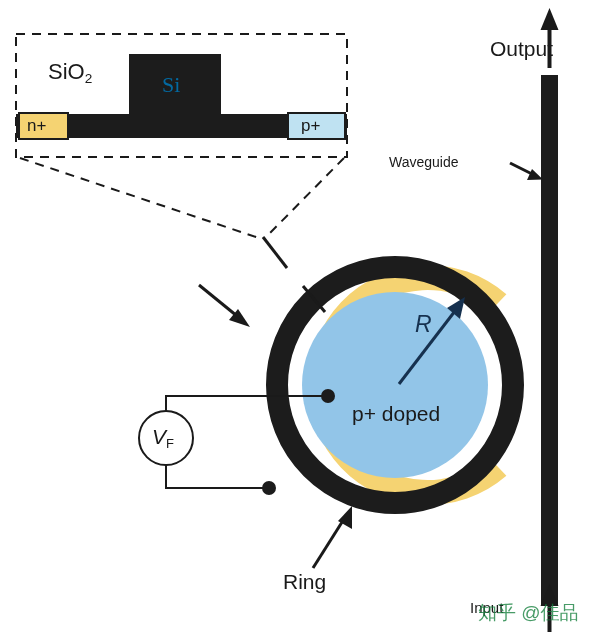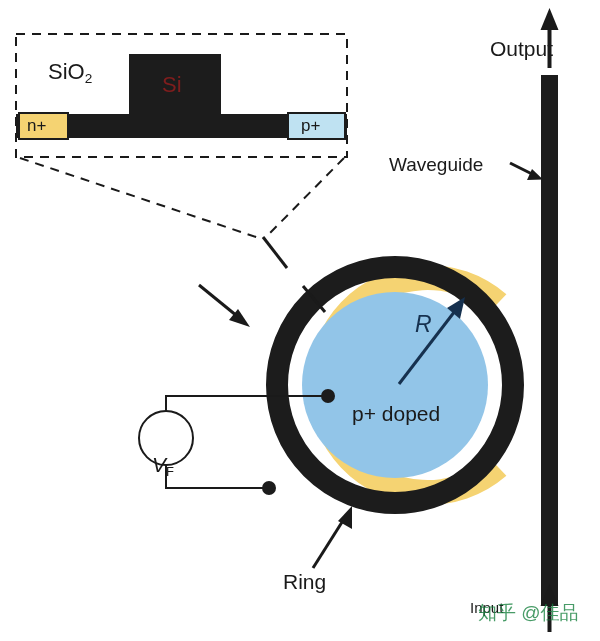--- a/index.html
+++ b/index.html
@@ -98,36 +98,36 @@
 
     <circle cx="328" cy="396" r="7" fill="#1C1C1C"></circle>
     <circle cx="269" cy="488" r="7" fill="#1C1C1C"></circle>
 
   </svg>
 
   <div class="lbl" style="left:48px;top:61px;font-size:22px;">
     <span>SiO</span><span class="sub">2</span>
   </div>
 
-  <div class="lbl" style="left:162px;top:74px;font-size:22px;color:#7f1d1d;">Si</div>
+  <div class="lbl" style="left:162px;top:74px;font-size:22px;color:#0369a1;font-family:Liberation Serif, serif;">Si</div>
 
   <div class="lbl" style="left:27px;top:117px;font-size:17px;">n+</div>
 
   <div class="lbl" style="left:301px;top:117px;font-size:17px;">p+</div>
 
   <div class="lbl" style="left:466px;top:38px;font-size:21px;margin-left:24px;">Output</div>
 
-  <div class="lbl" style="left:389px;top:155px;font-size:19px;text-align:center;">Waveguide</div>
+  <div class="lbl" style="left:389px;top:155px;font-size:14px;text-align:center;">Waveguide</div>
 
 
   <div class="lbl" style="left:352px;top:403px;font-size:21px;">p+ doped</div>
 
   <div class="lbl ital" style="left:415px;top:313px;font-size:23px;color:#16314F;">R</div>
 
-  <div class="lbl" style="left:152px;top:426px;font-size:21px;margin-top:28px;">
+  <div class="lbl" style="left:152px;top:426px;font-size:21px;">
     <span class="ital">V</span><span class="sub">F</span>
   </div>
 
   <div class="lbl" style="left:283px;top:571px;font-size:21px;">Ring</div>
 
   <div class="lbl" style="left:470px;top:600px;font-size:15px;">Input</div>
 
   <div class="lbl" style="left:478px;top:603px;font-size:19px;color:#15803d;opacity:.78;">知乎 @佳品</div>
 
 </div>

